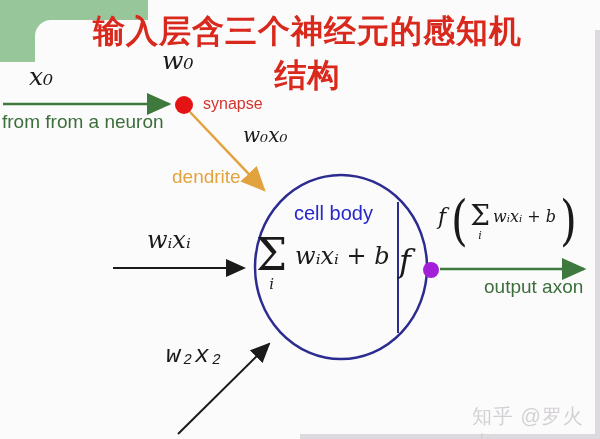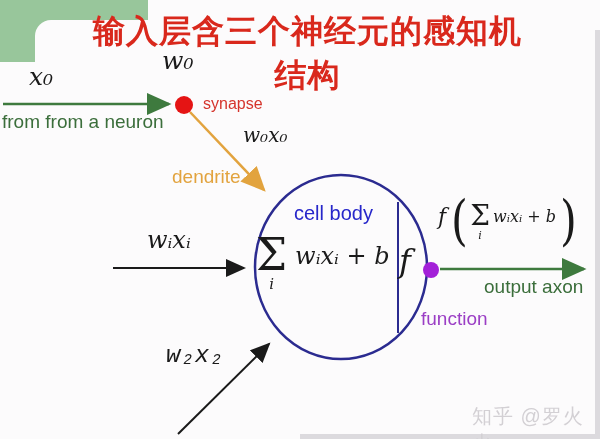--- a/index.html
+++ b/index.html
@@ -94,21 +94,20 @@
 <div class="abs math m-w0x0">w₀x₀</div>
 <div class="abs math m-w1x1">wᵢxᵢ</div>
 <div class="abs math m-w2x2">w₂x₂</div>
 
 <div class="abs lbl axon-label">from from a neuron</div>
 <div class="abs lbl synapse-label">synapse</div>
 <div class="abs lbl dendrite-label">dendrite</div>
 <div class="abs lbl cellbody-label">cell body</div>
 <div class="abs lbl outputaxon-label">output axon</div>
 <div class="abs lbl activation-label">
-  <div>function</div>
 </div>
 
 <div class="abs sum-block">
   <div class="sigma-col">
     <span class="sigma-big">Σ</span>
     <span class="sigma-sub">i</span>
   </div>
   <span class="sum-expr">wᵢxᵢ + b</span>
 </div>
 <div class="abs math f-inner">f</div>

